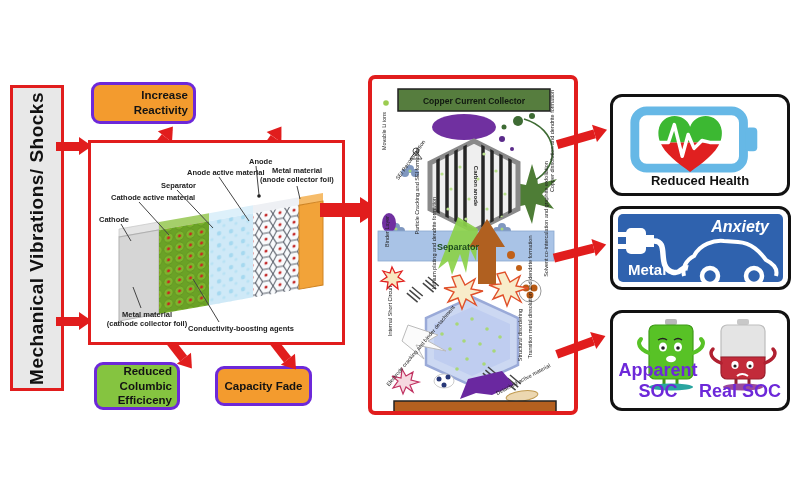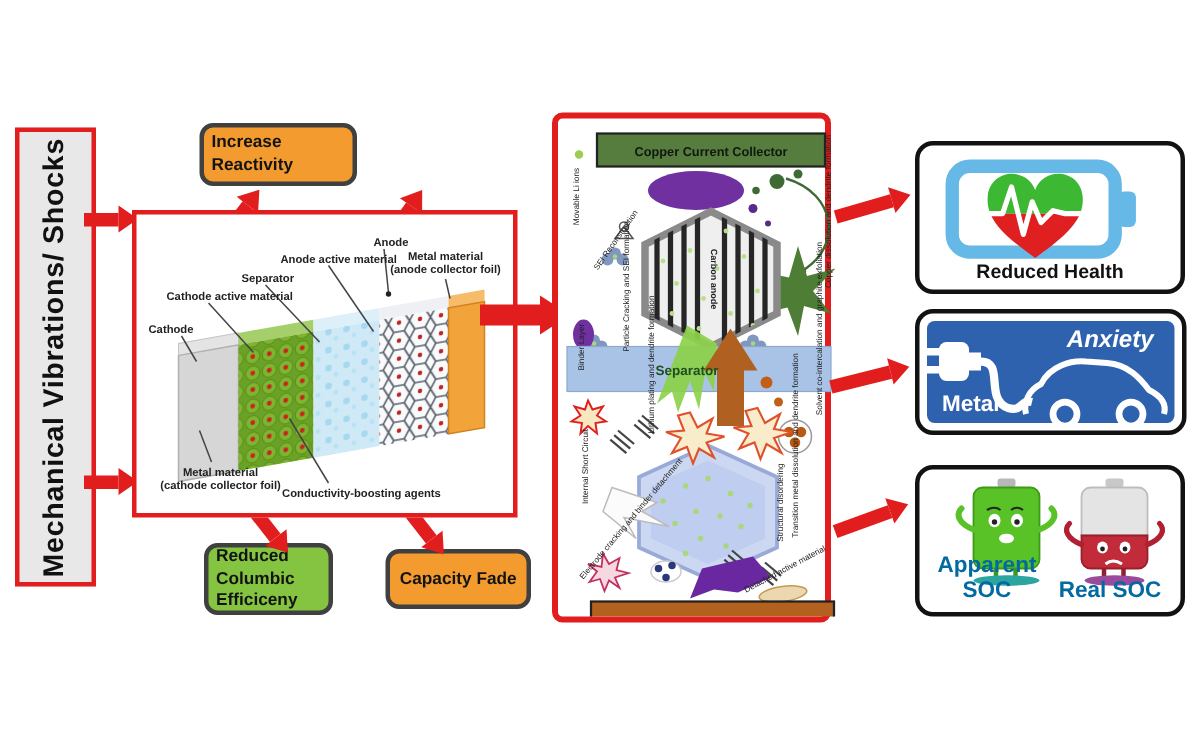--- a/index.html
+++ b/index.html
@@ -11,36 +11,36 @@
   .arrow .head{width:0;height:0;border-top:9px solid transparent;border-bottom:9px solid transparent;
                border-left:13px solid #e11d1d;}
   .arrow.big .shaft{height:14px;}
   .arrow.big .head{border-top-width:13px;border-bottom-width:13px;border-left-width:20px;}
   
   .banner{position:absolute;left:10px;top:85px;width:54px;height:306px;background:#e8e8e8;
           border:3px solid #e11d1d;display:flex;align-items:center;justify-content:center;box-sizing:border-box;}
   .banner span{writing-mode:vertical-rl;transform:rotate(180deg);font-weight:bold;font-size:19px;
                letter-spacing:.5px;white-space:nowrap;color:#111;}
   
-  .effect-box{position:absolute;border:3px solid #404040;border-radius:9px;display:flex;align-items:center;
-              justify-content:center;text-align:left;font-weight:bold;font-size:11.5px;line-height:1.3;
-              padding:2px 5px;box-sizing:border-box;color:#131313;margin-left:42px;}
+  .effect-box{position:absolute;border:3px solid #6d28d9;border-radius:9px;display:flex;align-items:center;
+              justify-content:center;text-align:right;font-weight:bold;font-size:11.5px;line-height:1.3;
+              padding:2px 5px;box-sizing:border-box;color:#131313;}
   .orange{background:#f39b2e;}
   .green{background:#85c440;}
   
   .panel{position:absolute;border:3px solid #e11d1d;background:#fff;box-sizing:border-box;}
   .panel.rounded{border-radius:7px;border-width:4px;}
   
   .outcome{position:absolute;border:3.5px solid #121212;border-radius:12px;background:#fff;
            box-sizing:border-box;overflow:hidden;}
   .outcome-label{position:absolute;left:0;right:0;bottom:5px;text-align:center;font-weight:bold;
                  font-size:13px;color:#111;}
   .range-inner{position:absolute;left:5px;top:5px;right:5px;bottom:5px;background:#2f62ae;border-radius:5px;}
   .range-word{position:absolute;color:#fff;font-weight:bold;font-size:15px;}
-  .soc-label{position:absolute;bottom:6px;font-weight:bold;font-size:15px;color:#0369a1;width:86px;text-align:center;}
+  .soc-label{position:absolute;bottom:6px;font-weight:bold;font-size:18px;color:#6d28d9;width:86px;text-align:center;}
   svg text{font-family:"Liberation Sans",sans-serif;}
 </style>
 </head>
 <body>
 
 <div class="canvas">
 
   <div class="banner">
     <span>Mechanical Vibrations/ Shocks</span>
   </div>
@@ -140,21 +140,21 @@
         <text x="150" y="188" text-anchor="middle">Conductivity-boosting agents</text>
       </g>
     </svg>
   </div>
 
   <div class="arrow big" style="left:320px;top:197px;width:60px;">
     <div class="shaft"></div>
       <div class="head"></div>
   </div>
 
-  <div class="panel rounded" style="left:368px;top:75px;width:186px;height:340px;">
+  <div class="panel rounded" style="left:368px;top:75px;width:210px;height:340px;">
     <svg viewBox="0 0 214 332" width="214" height="332">
       <defs>
         <clipPath id="hexclip">
             <polygon points="102,62 146,84 146,130 102,152 58,130 58,84"></polygon>
           </clipPath>
       </defs>
 
       <rect x="26" y="10" width="152" height="22" fill="#567d3e" stroke="#222" stroke-width="1.5"></rect>
       <text x="102" y="25" text-anchor="middle" font-size="8.5" font-weight="bold" fill="#101810">Copper Current Collector</text>
 

